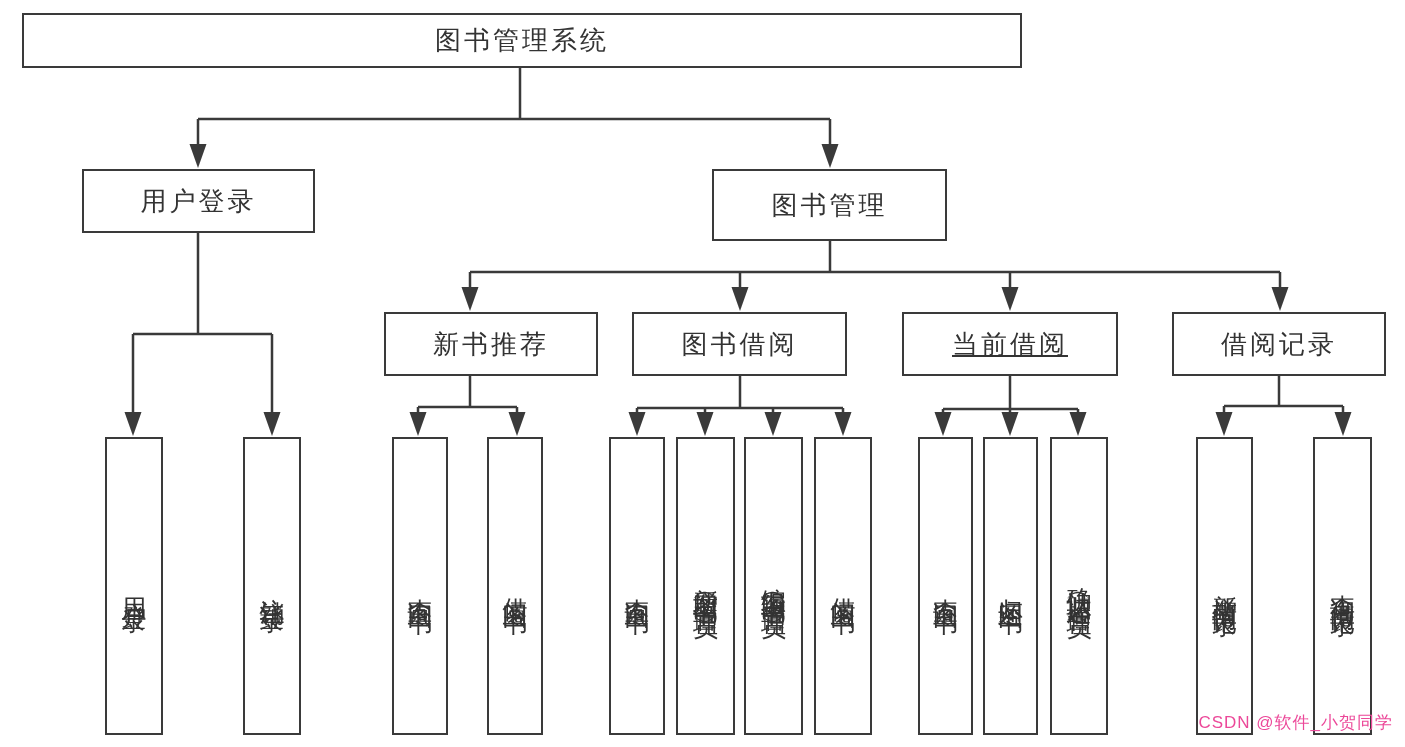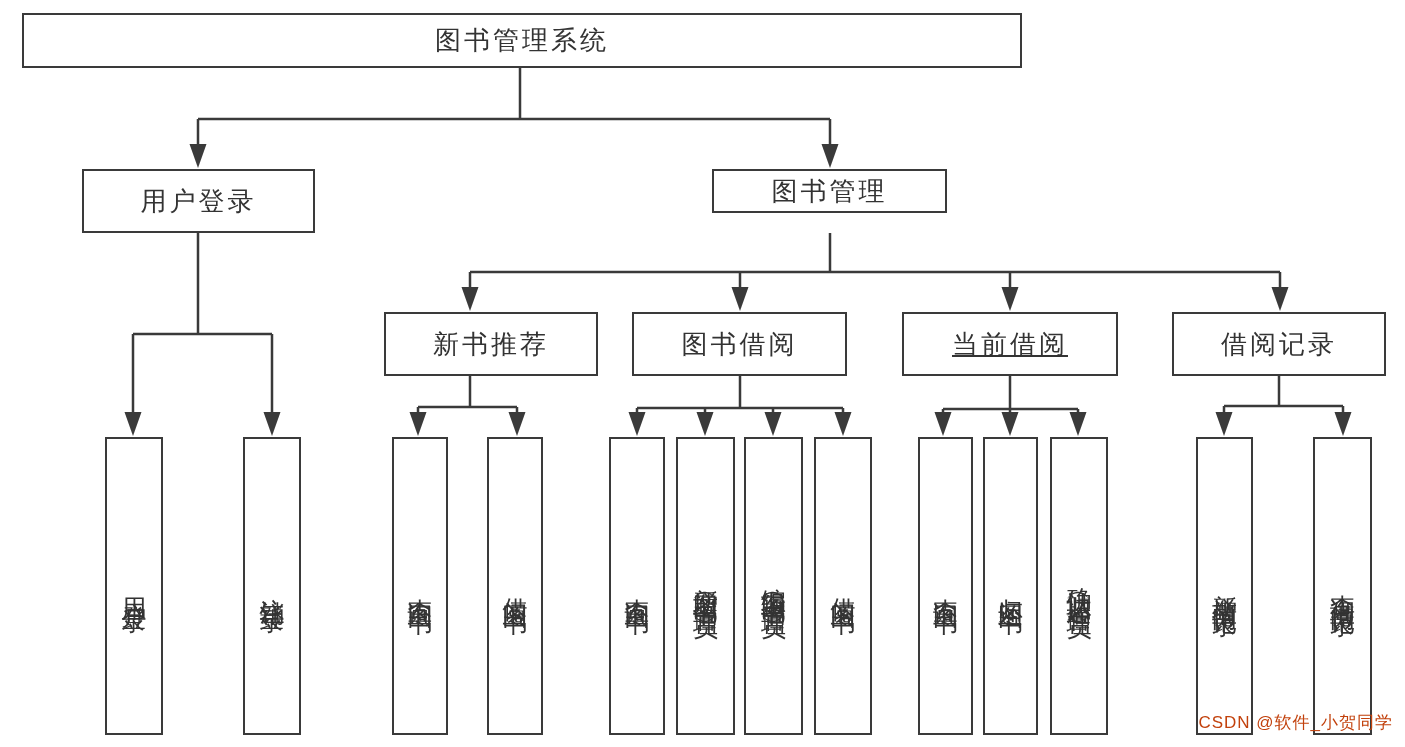--- a/index.html
+++ b/index.html
@@ -54,21 +54,21 @@
     letter-spacing: 4px;
     color: #333333;
     line-height: 1;
   }
   .watermark {
     position: absolute;
     top: 711px;
     right: 12px;
     font-size: 17px;
     letter-spacing: 1px;
-    color: #c2410c;
+    color: #ec4899;
     white-space: nowrap;
   }
 </style>
 </head>
 <body>
 
 <div class="canvas">
 
   <svg class="connector-svg" viewBox="0 0 1405 747" xmlns="http://www.w3.org/2000/svg">
 
@@ -120,21 +120,21 @@
     </g>
   </svg>
 
   <div class="node" style="left:22px; top:13px; width:1000px; height:55px;align-items:center;">
     <span class="hlabel">图书管理系统</span>
   </div>
 
   <div class="node" style="left:82px; top:169px; width:233px; height:64px;">
     <span class="hlabel">用户登录</span>
   </div>
-  <div class="node" style="left:712px; top:169px; width:235px; height:44px;">
+  <div class="node" style="left:712px; top:169px; width:235px; height:72px;">
     <span class="hlabel">图书管理</span>
   </div>
 
   <div class="node" style="left:363px; top:312px; width:214px; height:64px;margin-left:21px;">
     <span class="hlabel">新书推荐</span>
   </div>
   <div class="node" style="left:632px; top:312px; width:215px; height:64px;">
     <span class="hlabel">图书借阅</span>
   </div>
   <div class="node" style="left:902px; top:312px; width:216px; height:64px;text-decoration:underline;">

